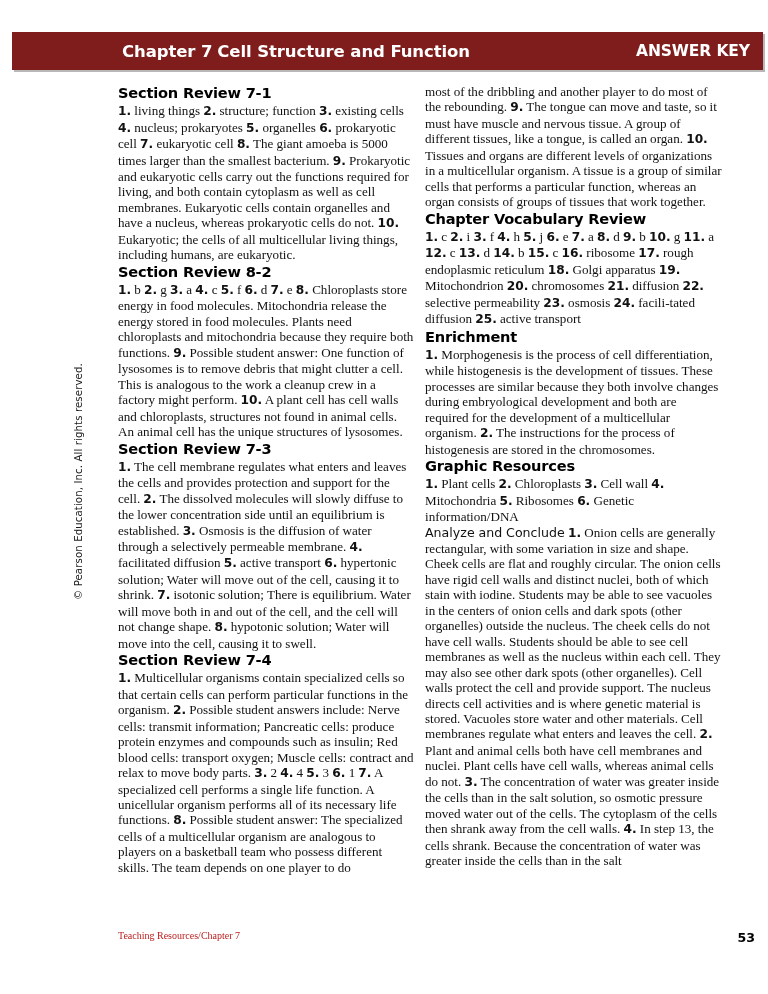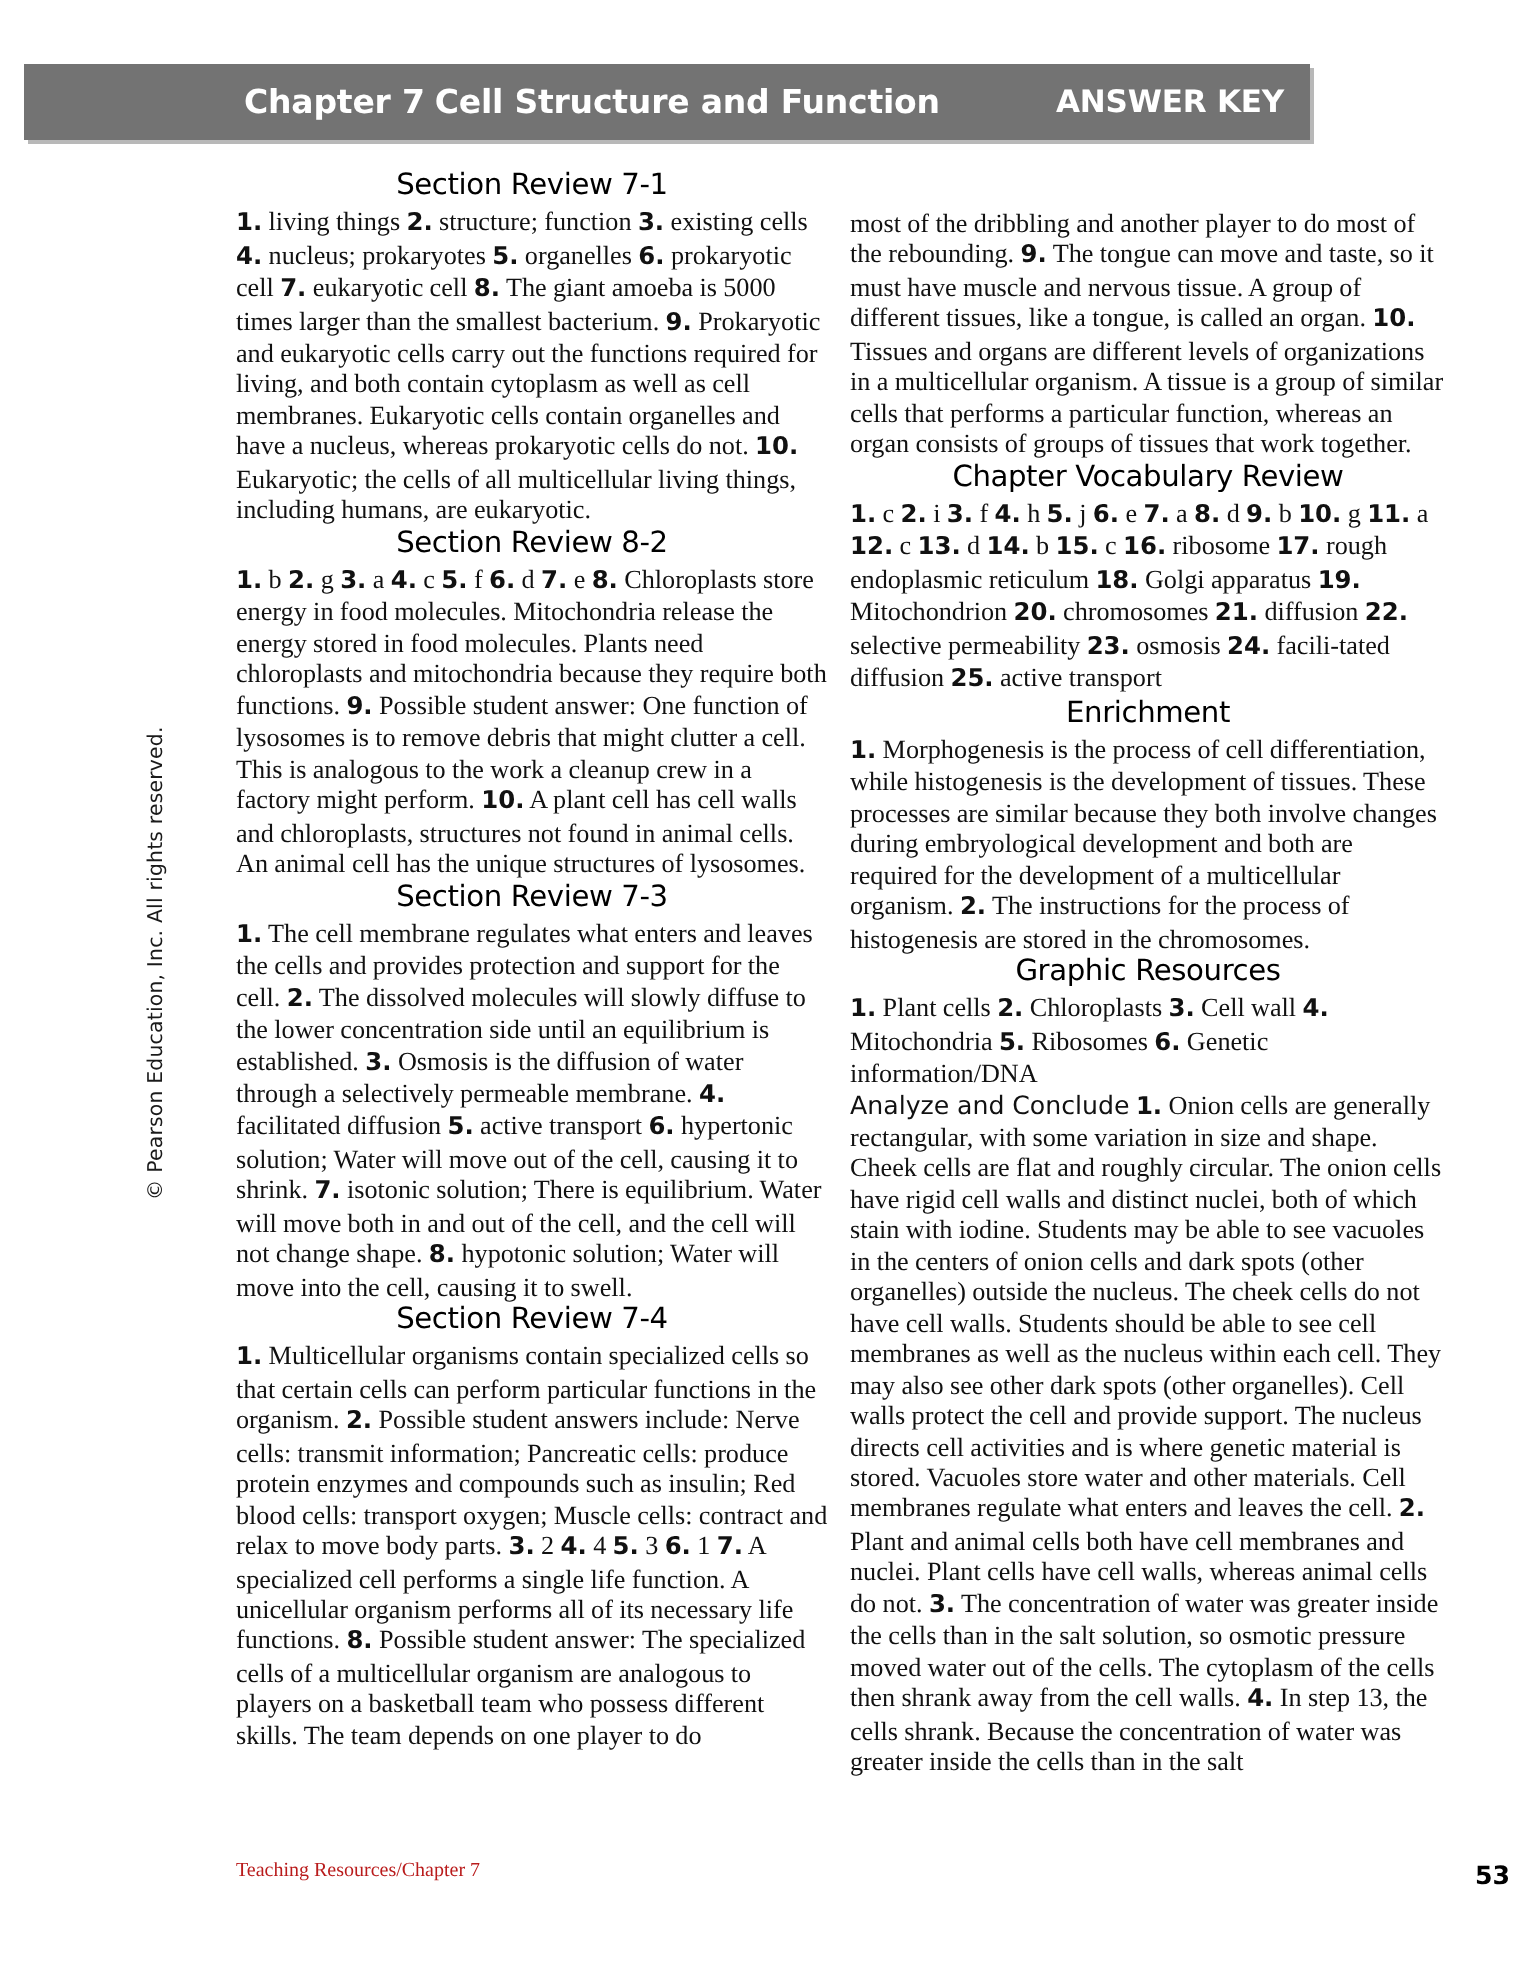--- a/index.html
+++ b/index.html
@@ -21,23 +21,23 @@
     inset: 0;
     width: 768px;
     height: 994px;
   }
 
   
   .header-bar {
     position: absolute;
     left: 12px;
     top: 32px;
-    width: 643px;
+    width: 751px;
     height: 38px;
-    background: #737373;
+    background: #7f1d1d;
     box-shadow: 2px 2px 0 0 #b8b8b8;
   }
   .header-bar .hdr-inner {
     position: relative;
     width: 100%;
     height: 100%;
   }
   .header-title {
     position: absolute;
     left: 110px;
@@ -78,31 +78,30 @@
     white-space: nowrap;
     letter-spacing: 0.1px;
   }
 
   
   .col {
     position: absolute;
     top: 84px;
   }
   .col-left  { left: 118px; width: 296px; }
-  .col-right { left: 425px; width: 298px; margin-top: 20px; }
+  .col-right { left: 425px; width: 298px; }
 
   h2.sec-head {
     font-family: "DejaVu Sans", sans-serif;
-    font-weight: normal;
+    font-weight: bold;
     font-size: 14.6px;
     margin: 0 0 2px 0;
     padding: 0;
     letter-spacing: -0.2px;
     line-height: 1.18;
-    text-align: center;
   }
   .spacer-before { margin-top: 16px; }
 
   p.body {
     margin: 0;
     padding: 0;
     font-family: "Liberation Serif", "DejaVu Serif", serif;
     font-size: 13.1px;
     line-height: 15.45px;
     text-align: left;

